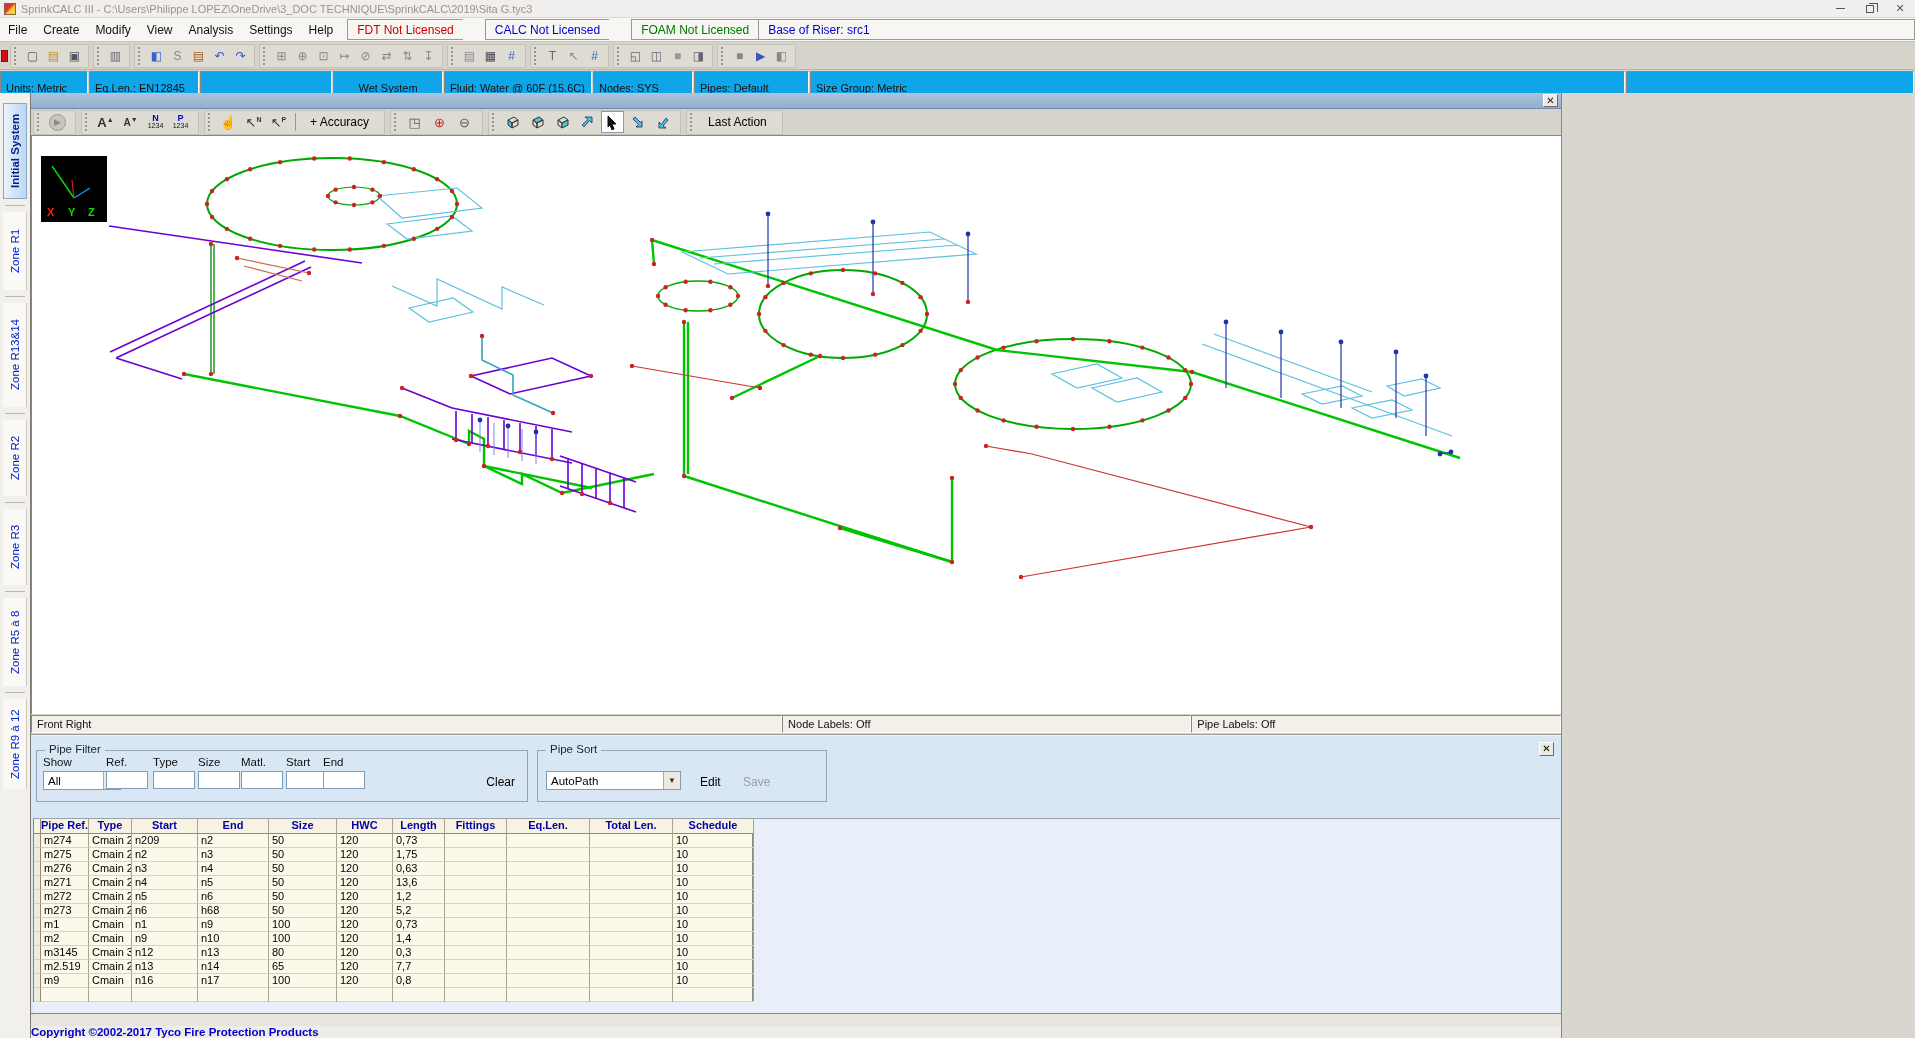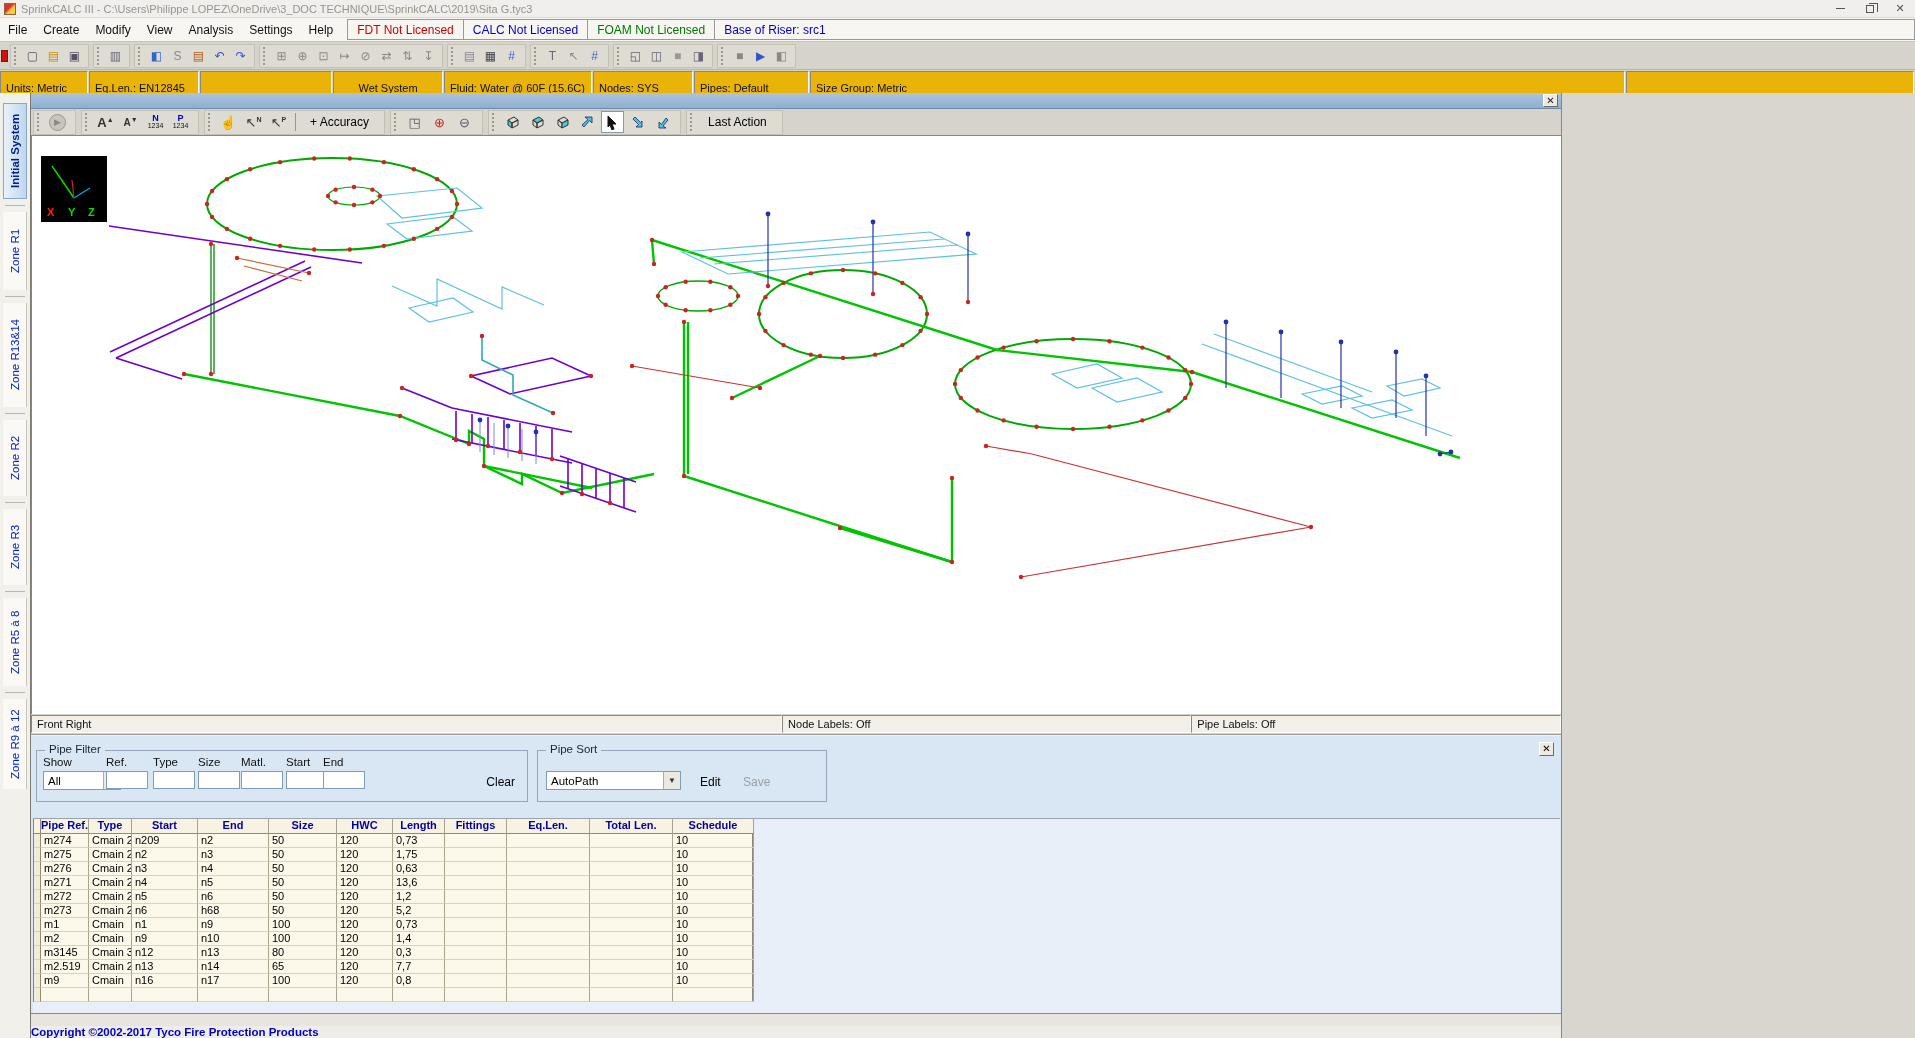--- a/index.html
+++ b/index.html
@@ -22,21 +22,21 @@
   .base-cell { border:1px solid #9a9a94; border-left:none; margin:1px 0; flex:1; display:flex; align-items:center; padding:3px 9px; font-size:12px; color:#0000cc; }
   .vol-cell { width:458px; border-left:2px groove #fff; display:flex; align-items:center; padding:0 8px; font-size:12px; color:#0000cc; }
   
   .toolbar { height:28px; background:#d6d3ca; display:flex; align-items:center; border-bottom:1px solid #b8b5ac; padding-left:1px; }
   .red-dock { width:7px; height:12px; background:#cc1111; margin-right:2px; border:1px solid #881010; }
   .tgroup { display:flex; align-items:center; background:#dedbd2; border:1px solid #c3c0b6; border-radius:1px; margin-right:4px; height:24px; padding:0 3px 0 0; }
   .thandle { width:5px; height:18px; border-left:2px dotted #9a978e; margin:0 3px 0 3px; }
   .tbtn { width:21px; height:21px; display:flex; align-items:center; justify-content:center; font-size:12px; color:#777; cursor:default; border:1px solid transparent; }
   
   .infobar { height:23px; background:#d6d3ca; display:flex; align-items:stretch; padding:1px 0; }
-  .seg { background:#eab308; border:1px solid; border-color:#8a877f #fdfcf9 #fdfcf9 #8a877f; font-size:11px; color:#111; display:flex; align-items:center; padding:16px 5px; margin-right:1px; white-space:nowrap; }
+  .seg { background:#0ea5e9; border:1px solid; border-color:#8a877f #fdfcf9 #fdfcf9 #8a877f; font-size:11px; color:#111; display:flex; align-items:center; padding:16px 5px; margin-right:1px; white-space:nowrap; }
   .seg.center { justify-content:center; }
   
   .bodyrow { display:flex; height:945px; }
   .tabstrip { width:31px; background:#f2f0ea; border-right:1px solid #7d7a72; display:flex; flex-direction:column; align-items:center; padding-top:10px; }
   .vtab { writing-mode:vertical-rl; transform:rotate(180deg); font-size:11.5px; color:#0022cc; display:flex; align-items:center; justify-content:center; width:24px; cursor:default; border-left:1px solid #c8c5bc; margin-bottom:4px; background:#faf9f5; }
   .vtab.active { font-weight:bold; color:#001f8d; background:linear-gradient(to left,#eaf2fc,#bed6ef); border:1px solid #8aa8c8; }
   .vtab-sep { width:20px; height:1px; background:#b9b6ad; margin:2px 0 6px 0; }
   .client { width:1531px; display:flex; flex-direction:column; border-right:1px solid #8a877f; }
   .mdi-rest { flex:1; background:#d9d6cf; }
   
@@ -107,21 +107,21 @@
 <div class="menubar">
   <div id="menu-items" style="display:flex;">
       <div class="menu-item">File</div>
       <div class="menu-item">Create</div>
       <div class="menu-item">Modify</div>
       <div class="menu-item">View</div>
       <div class="menu-item">Analysis</div>
       <div class="menu-item">Settings</div>
       <div class="menu-item">Help</div>
     </div>
-  <div id="license-badges" style="display:flex; margin-left:6px;">
+  <div id="license-badges" style="display:flex; margin-left:6px;gap:22px;">
       <div class="lic-cell" style="color: rgb(204, 0, 0);">FDT Not Licensed</div>
       <div class="lic-cell" style="color: rgb(0, 0, 204);">CALC Not Licensed</div>
       <div class="lic-cell" style="color: rgb(0, 119, 0);">FOAM Not Licensed</div>
     </div>
   <div class="base-cell">Base of Riser: src1</div>
 </div>
 
 <div class="toolbar">
   <div class="red-dock"></div>
   <div id="toolbar-groups" style="display:flex;">

